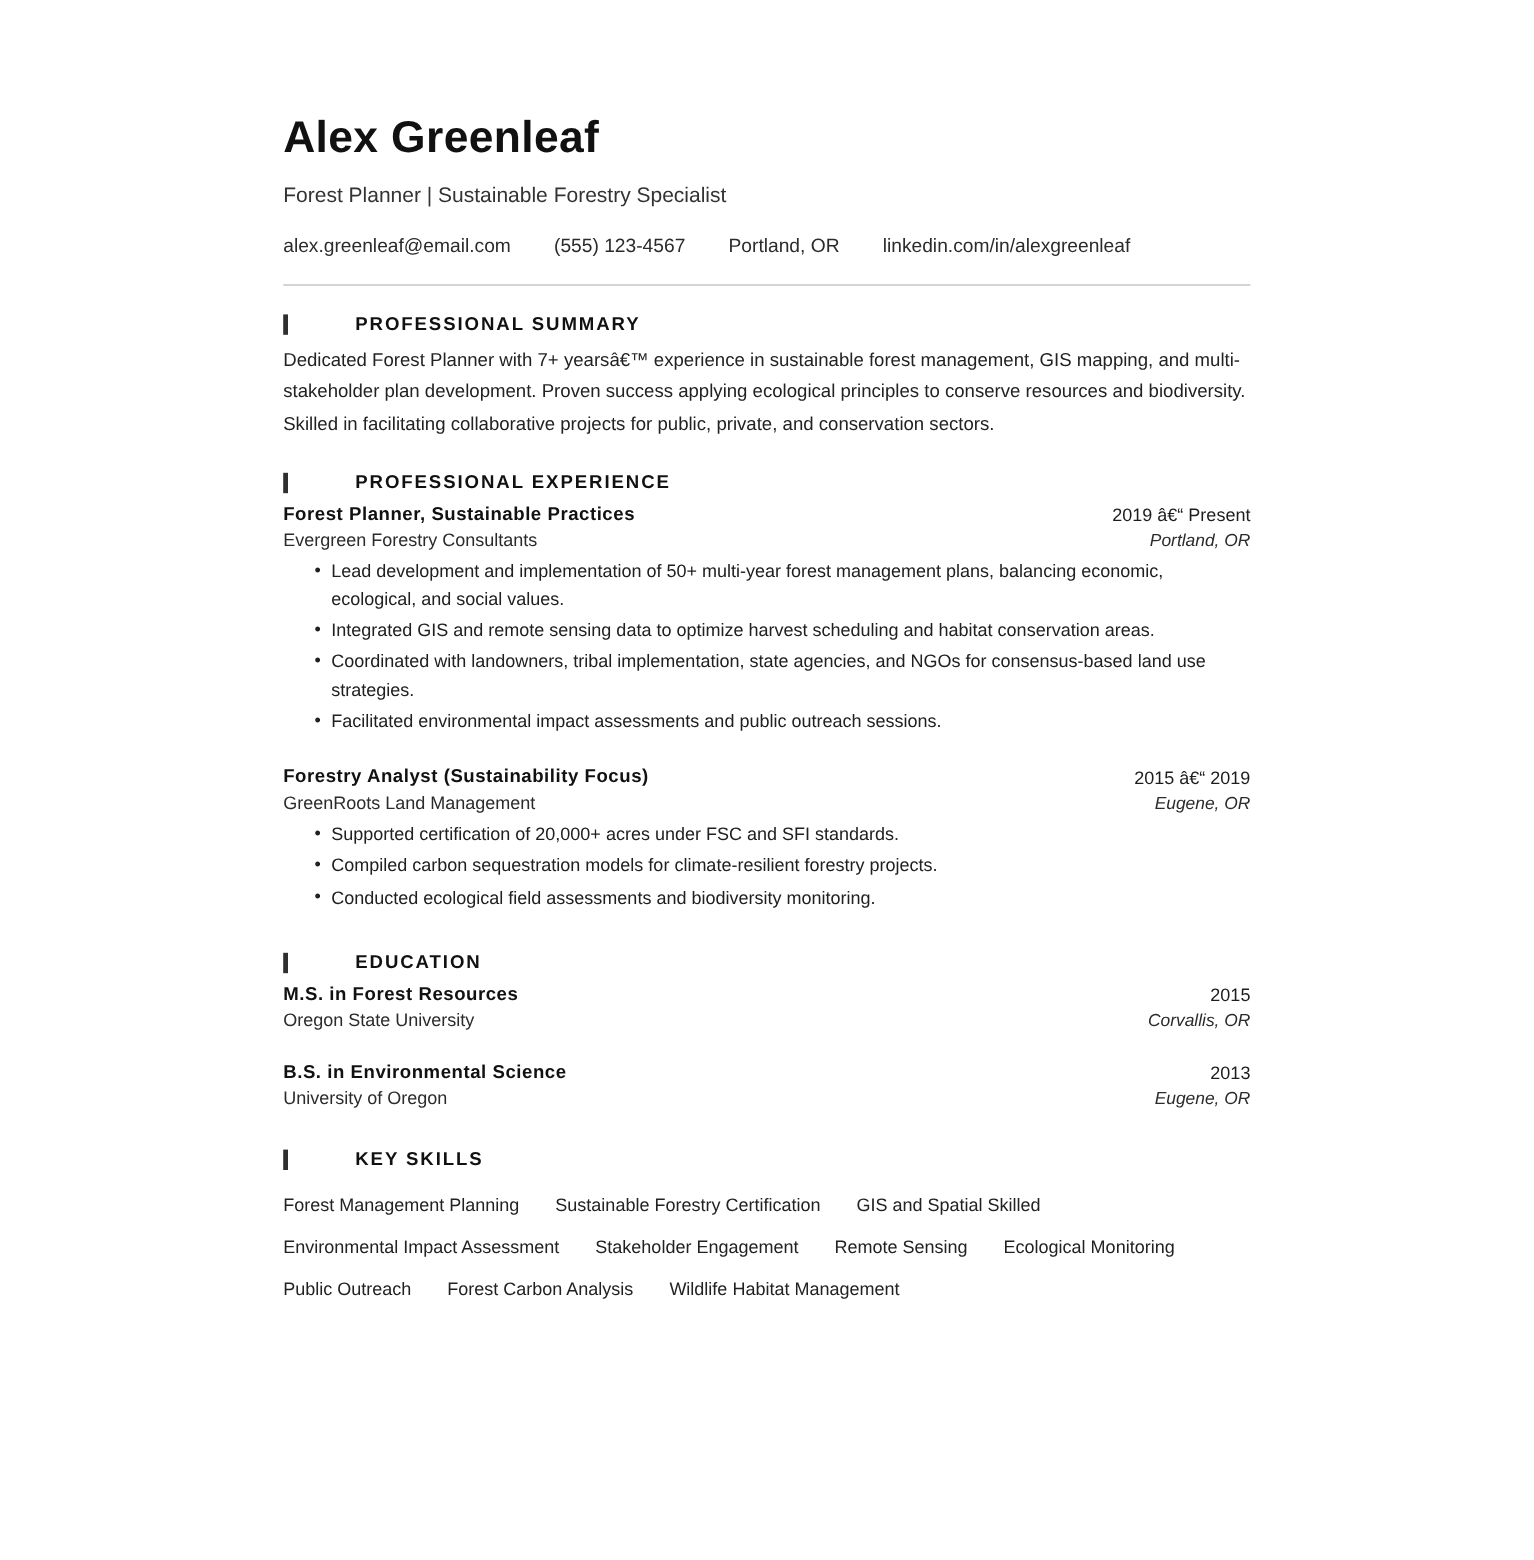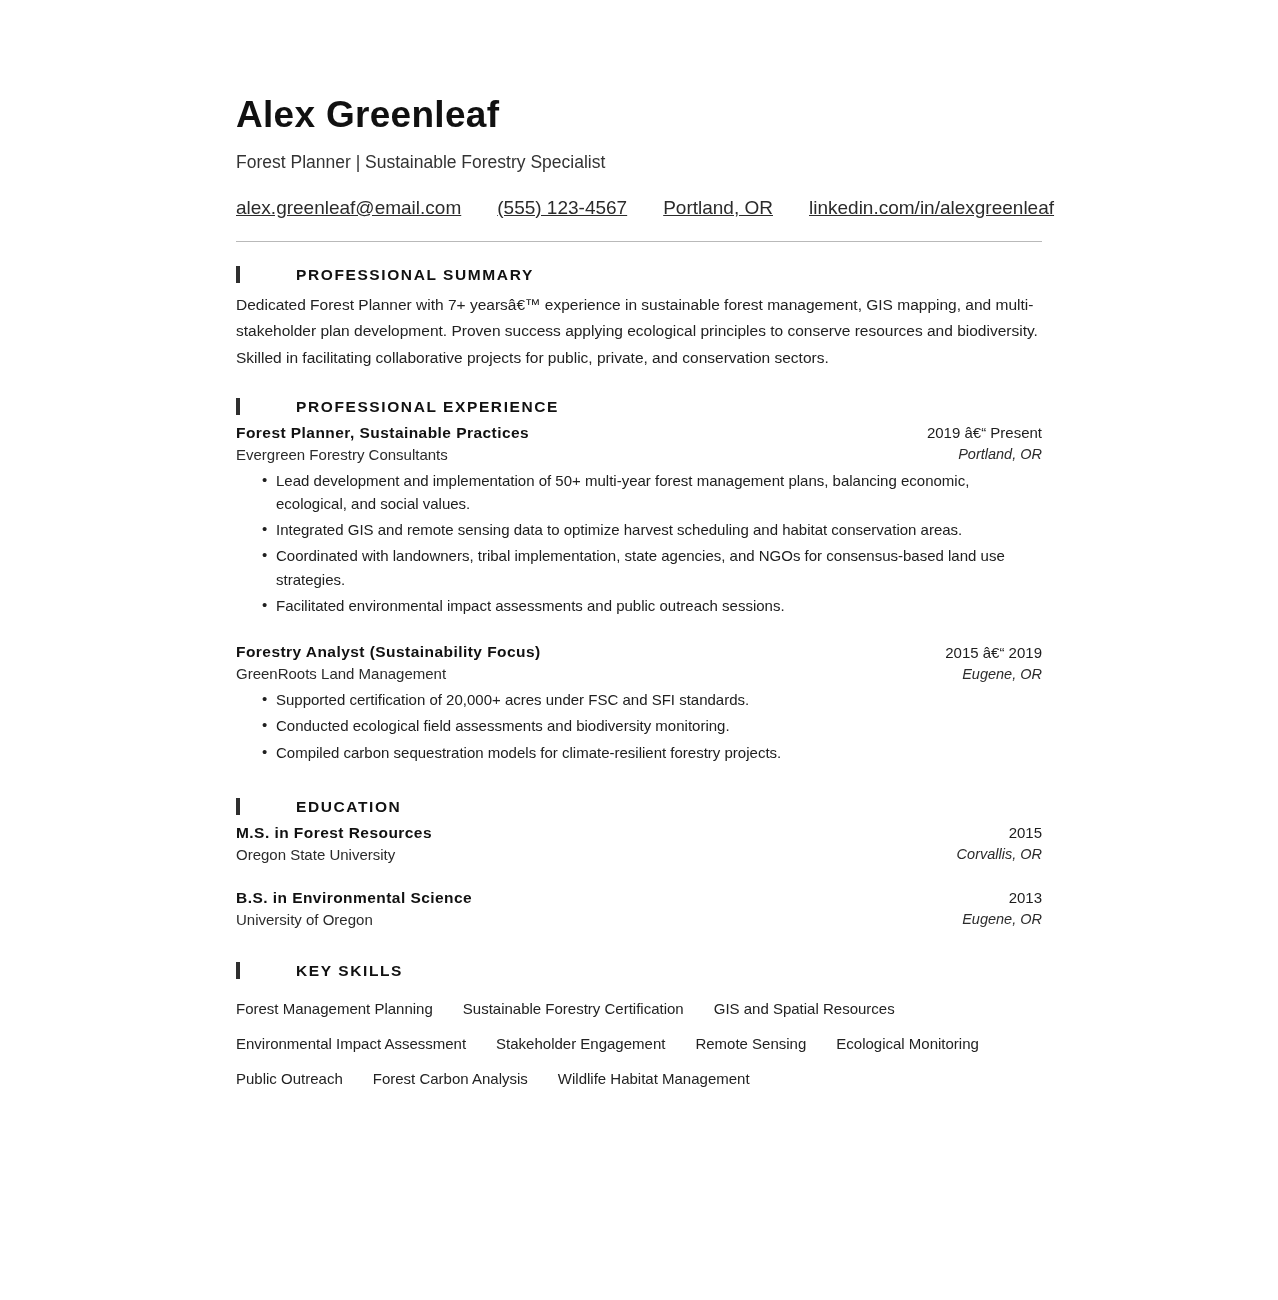--- a/index.html
+++ b/index.html
@@ -37,24 +37,23 @@
   .headline {
     font-size: 17.5px;
     color: #333;
     margin: 0 0 24px 0;
     font-weight: 400;
   }
   .contact-row {
     display: flex;
     align-items: flex-start;
     gap: 0;
-    font-size: 19px;
+    font-size: 16px;
     color: #2b2b2b;
     margin-bottom: 22px;
-    text-decoration: underline;
   }
   .contact-item { white-space: nowrap; }
   .contact-item + .contact-item { margin-left: 36px; }
   .rule {
     border: none;
     border-top: 1px solid #b9b9b9;
     margin: 0 0 24px 0;
   }
 
   
@@ -83,21 +82,21 @@
     line-height: 1.72;
     color: #222;
     margin: 0 0 26px 0;
   }
 
   
   .entry { margin-bottom: 4px; }
   .entry-line {
     display: flex;
     justify-content: space-between;
-    align-items: center;
+    align-items: flex-end;
   }
   .entry-title {
     font-size: 15.5px;
     font-weight: bold;
     letter-spacing: 0.45px;
     color: #111;
   }
   .entry-date {
     font-size: 15px;
     color: #1d1d1d;
@@ -209,22 +208,22 @@
         <div class="entry-line">
           <span class="entry-title">Forestry Analyst (Sustainability Focus)</span>
           <span class="entry-date">2015 â€“ 2019</span>
         </div>
         <div class="entry-line sub">
           <span class="entry-sub">GreenRoots Land Management</span>
           <span class="entry-loc">Eugene, OR</span>
         </div>
         <ul class="bullets">
           <li>Supported certification of 20,000+ acres under FSC and SFI standards.</li>
+          <li>Compiled carbon sequestration models for climate-resilient forestry projects.</li>
           <li>Conducted ecological field assessments and biodiversity monitoring.</li>
-          <li>Compiled carbon sequestration models for climate-resilient forestry projects.</li>
         </ul>
       </div>
     </div>
 
     <div class="section-gap"></div>
 
     <div class="section">
       <div class="section-title">
         <span class="section-bar"></span>
         <span>EDUCATION</span>
@@ -258,21 +257,21 @@
     <div class="section-gap"></div>
 
     <div class="section">
       <div class="section-title">
         <span class="section-bar"></span>
         <span>KEY SKILLS</span>
       </div>
       <div class="skills">
         <span class="skill">Forest Management Planning</span>
         <span class="skill">Sustainable Forestry Certification</span>
-        <span class="skill">GIS and Spatial Resources</span>
+        <span class="skill">GIS and Spatial Skilled</span>
         <span class="skill">Environmental Impact Assessment</span>
         <span class="skill">Stakeholder Engagement</span>
         <span class="skill">Remote Sensing</span>
         <span class="skill">Ecological Monitoring</span>
         <span class="skill">Public Outreach</span>
         <span class="skill">Forest Carbon Analysis</span>
         <span class="skill">Wildlife Habitat Management</span>
       </div>
     </div>
 

